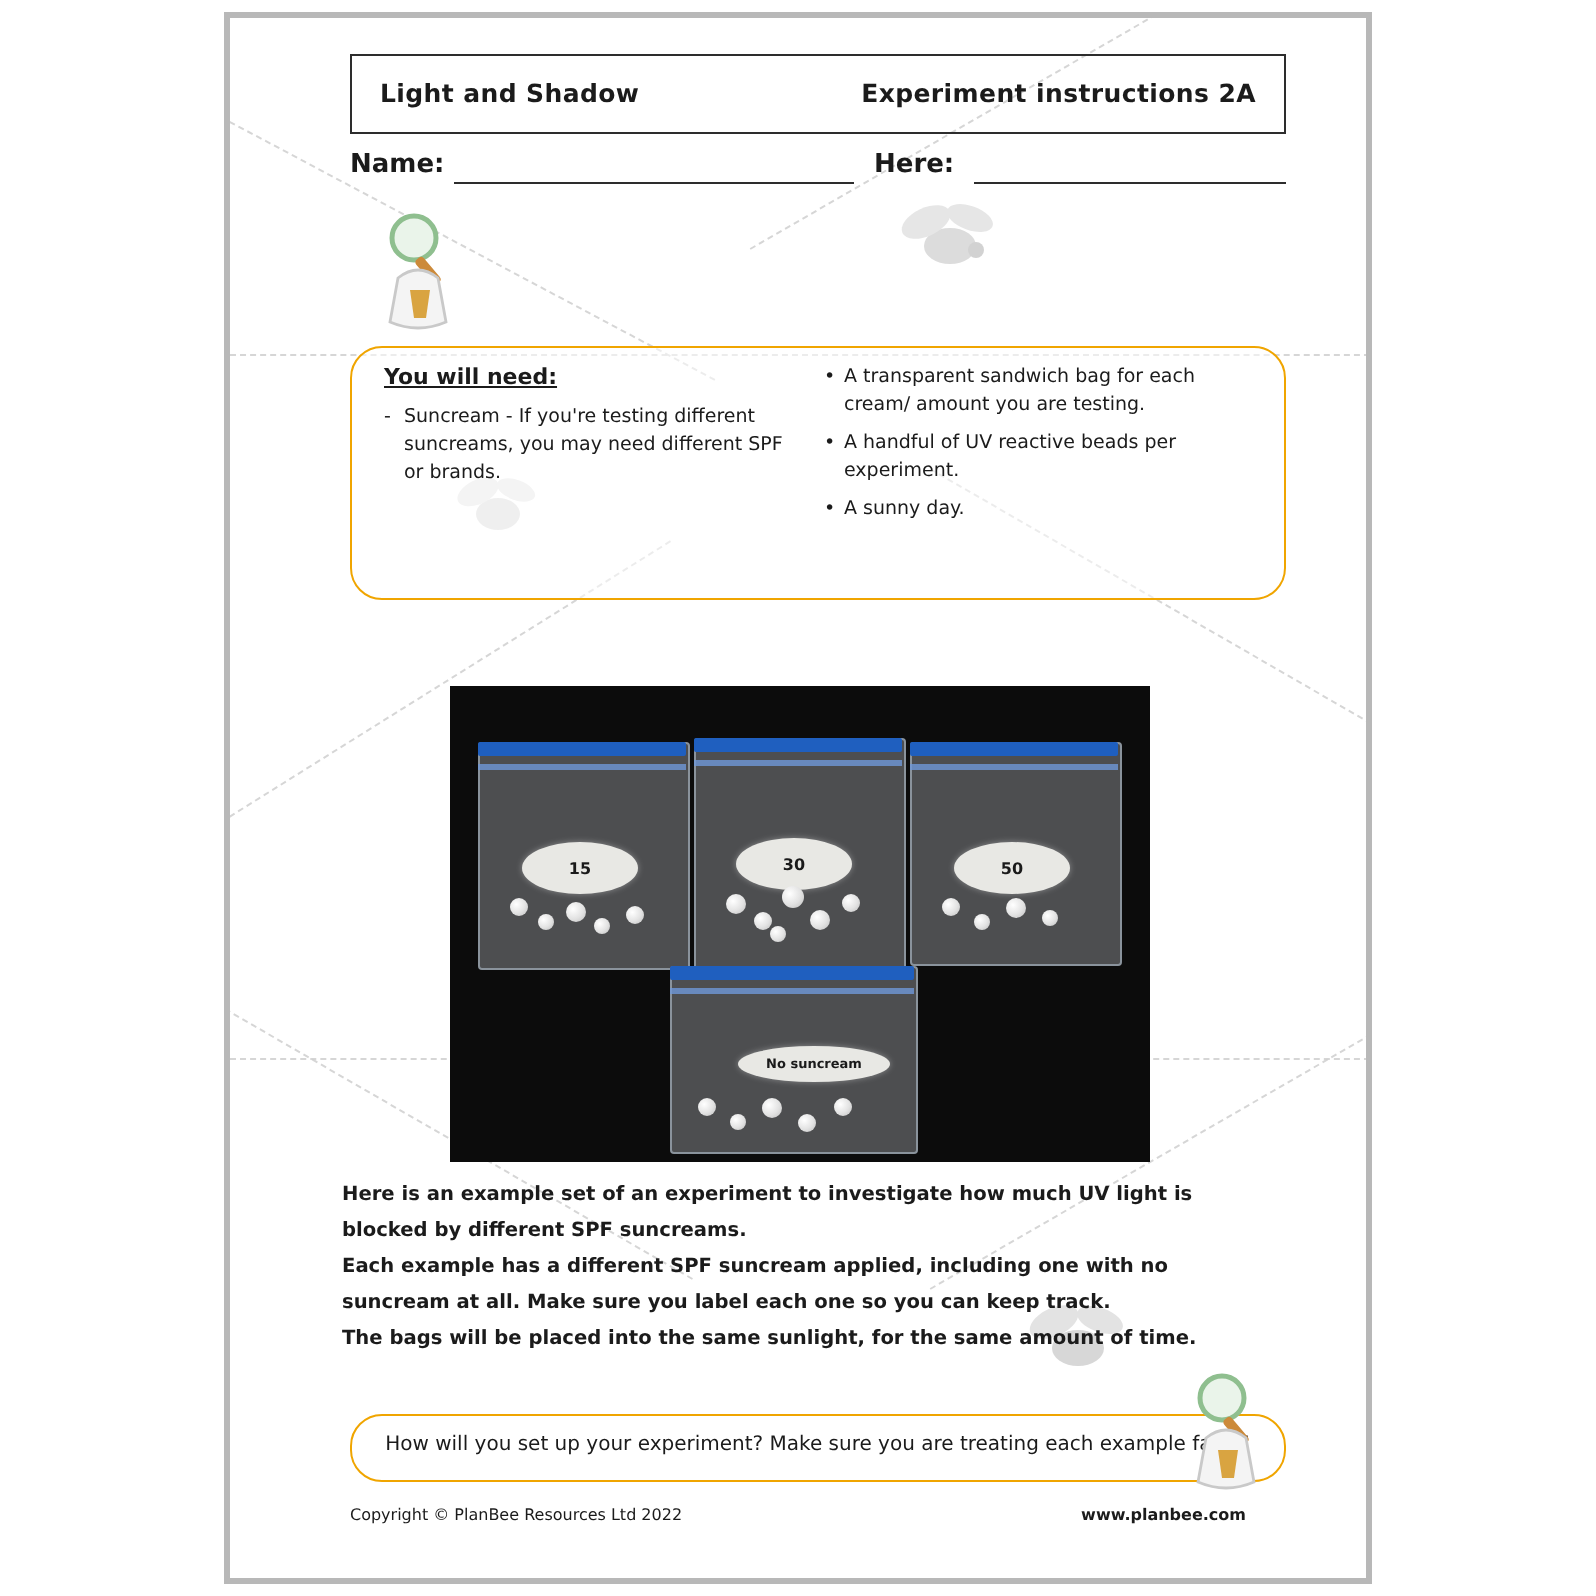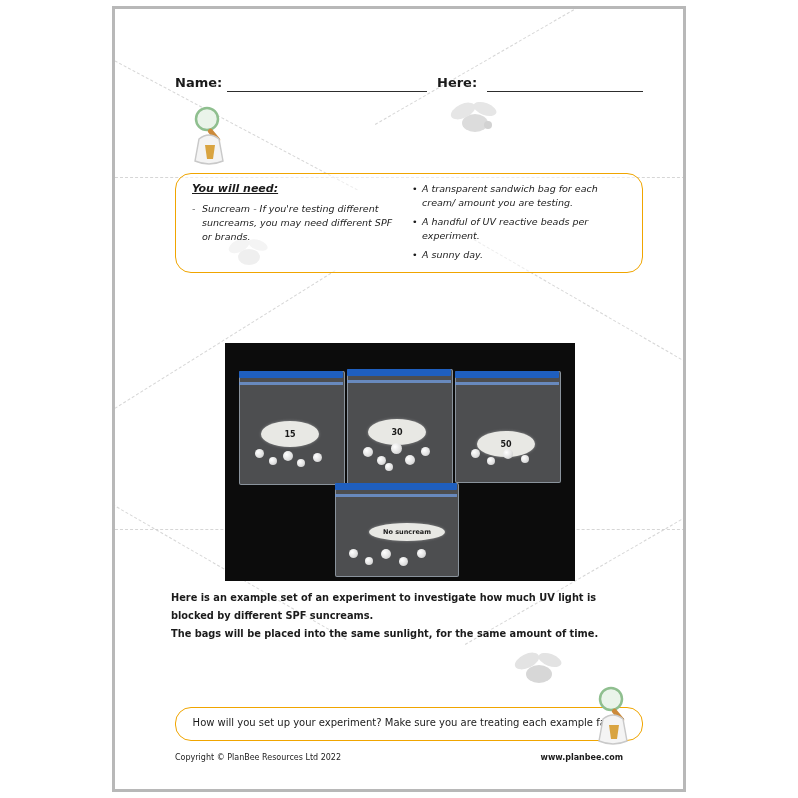--- a/index.html
+++ b/index.html
@@ -137,22 +137,21 @@
     text-align: center;
     font-size: 10.5px;
     line-height: 15px;
     color: #1b1b1b;
   }
 
   .need-box {
     left: 60px;
     top: 164px;
     width: 468px;
-    height: 100px;
-    font-style: italic;
+    height: 127px;
   }
   .need-title {
     position: absolute;
     left: 16px;
     top: 8px;
     font-size: 11px;
     font-weight: bold;
     color: #1b1b1b;
     text-decoration: underline;
   }
@@ -345,20 +344,24 @@
     <div class="wm-bee" style="left:395px; top:638px;">
       <svg width="58" height="42" viewBox="0 0 58 42">
           <ellipse cx="29" cy="27" rx="13" ry="9" fill="#d7d7d7"></ellipse>
           <ellipse cx="17" cy="14" rx="13" ry="7" fill="#e3e3e3" transform="rotate(-25 17 14)"></ellipse>
           <ellipse cx="40" cy="13" rx="12" ry="6" fill="#e3e3e3" transform="rotate(20 40 13)"></ellipse>
         </svg>
     </div>
 
     <div class="content">
 
+      <div class="header-box">
+        <div class="header-title">Light and Shadow</div>
+        <div class="header-right">Experiment instructions 2A</div>
+      </div>
 
       <div class="name-label">Name:</div>
       <div class="name-rule"></div>
       <div class="date-label">Here:</div>
       <div class="date-rule"></div>
 
       <div class="char" style="left:66px; top:92px;">
         <svg width="70" height="70" viewBox="0 0 70 70">
           <circle cx="26" cy="18" r="11" fill="#eaf4ea" stroke="#8fbf8f" stroke-width="2.5"></circle>
           <rect x="30" y="27" width="5" height="16" rx="2" fill="#cc8a3a" transform="rotate(-40 32 34)"></rect>
@@ -411,39 +414,40 @@
         <div class="beads" style="left:138px; top:104px; width:10px; height:10px;"></div>
         <div class="beads" style="left:152px; top:113px; width:9px; height:9px;"></div>
         <div class="beads" style="left:166px; top:100px; width:11px; height:11px;"></div>
         <div class="beads" style="left:180px; top:112px; width:10px; height:10px;"></div>
         <div class="beads" style="left:196px; top:104px; width:9px; height:9px;"></div>
         <div class="beads" style="left:160px; top:120px; width:8px; height:8px;"></div>
 
         <div class="bag" style="left:230px; top:28px; width:104px; height:110px;"></div>
         <div class="zip" style="left:230px; top:28px; width:104px;"></div>
         <div class="zip2" style="left:230px; top:39px; width:104px;"></div>
-        <div class="label-oval" style="left:252px; top:78px; width:58px; height:26px;margin-top:10px;">50</div>
+        <div class="label-oval" style="left:252px; top:78px; width:58px; height:26px;">50</div>
         <div class="beads" style="left:246px; top:106px; width:9px; height:9px;"></div>
         <div class="beads" style="left:262px; top:114px; width:8px; height:8px;"></div>
         <div class="beads" style="left:278px; top:106px; width:10px; height:10px;"></div>
         <div class="beads" style="left:296px; top:112px; width:8px; height:8px;"></div>
 
         <div class="bag" style="left:110px; top:140px; width:122px; height:92px;"></div>
         <div class="zip" style="left:110px; top:140px; width:122px;"></div>
         <div class="zip2" style="left:110px; top:151px; width:122px;"></div>
         <div class="label-oval" style="left:144px; top:180px; width:76px; height:18px; font-size:6.5px;">No suncream</div>
         <div class="beads" style="left:124px; top:206px; width:9px; height:9px;"></div>
         <div class="beads" style="left:140px; top:214px; width:8px; height:8px;"></div>
         <div class="beads" style="left:156px; top:206px; width:10px; height:10px;"></div>
         <div class="beads" style="left:174px; top:214px; width:9px; height:9px;"></div>
         <div class="beads" style="left:192px; top:206px; width:9px; height:9px;"></div>
       </div>
 
       <div class="body-copy">
         <p>Here is an example set of an experiment to investigate how much UV light is blocked by different SPF suncreams.</p>
+        <p>Each example has a different SPF suncream applied, including one with no suncream at all. Make sure you label each one so you can keep track.</p>
         <p>The bags will be placed into the same sunlight, for the same amount of time.</p>
       </div>
 
       <div class="callout final-box">
         <div class="final-text">How will you set up your experiment? Make sure you are treating each example fairly!</div>
       </div>
 
       <div class="char" style="left:470px; top:672px;">
         <svg width="66" height="70" viewBox="0 0 66 70">
           <circle cx="26" cy="18" r="11" fill="#eaf4ea" stroke="#8fbf8f" stroke-width="2.5"></circle>

